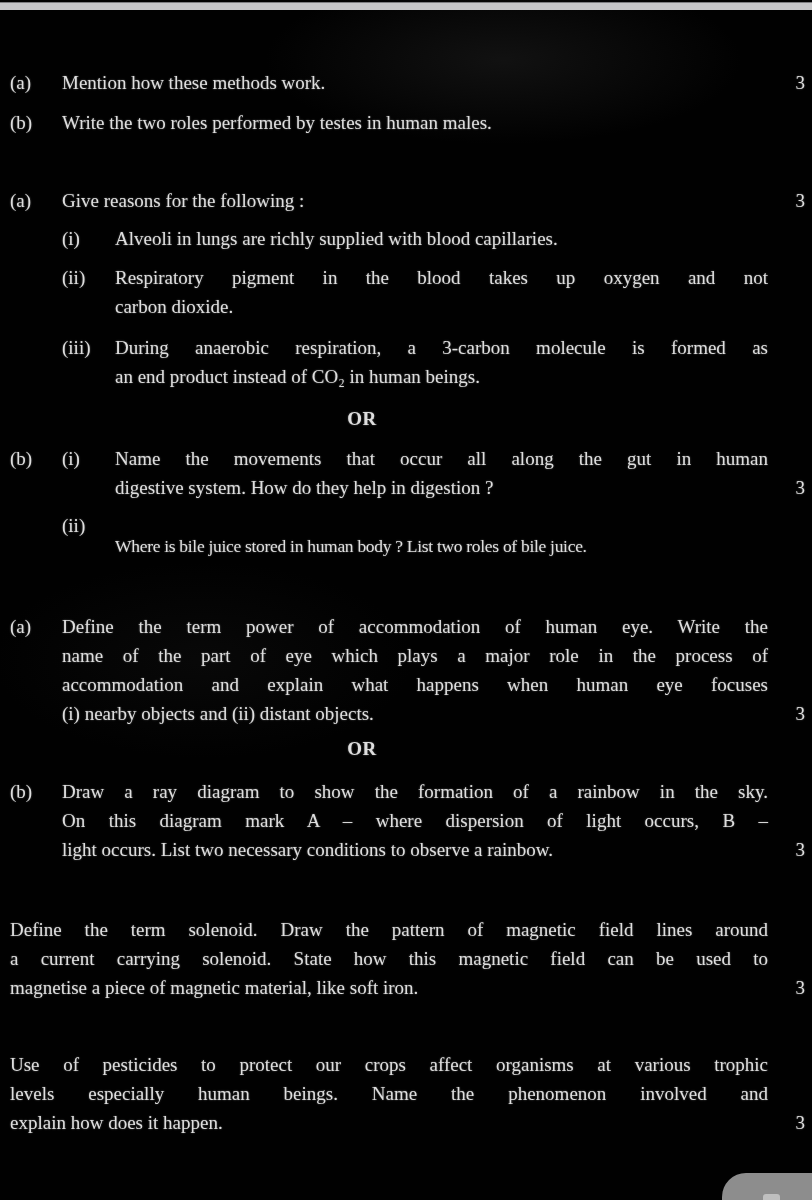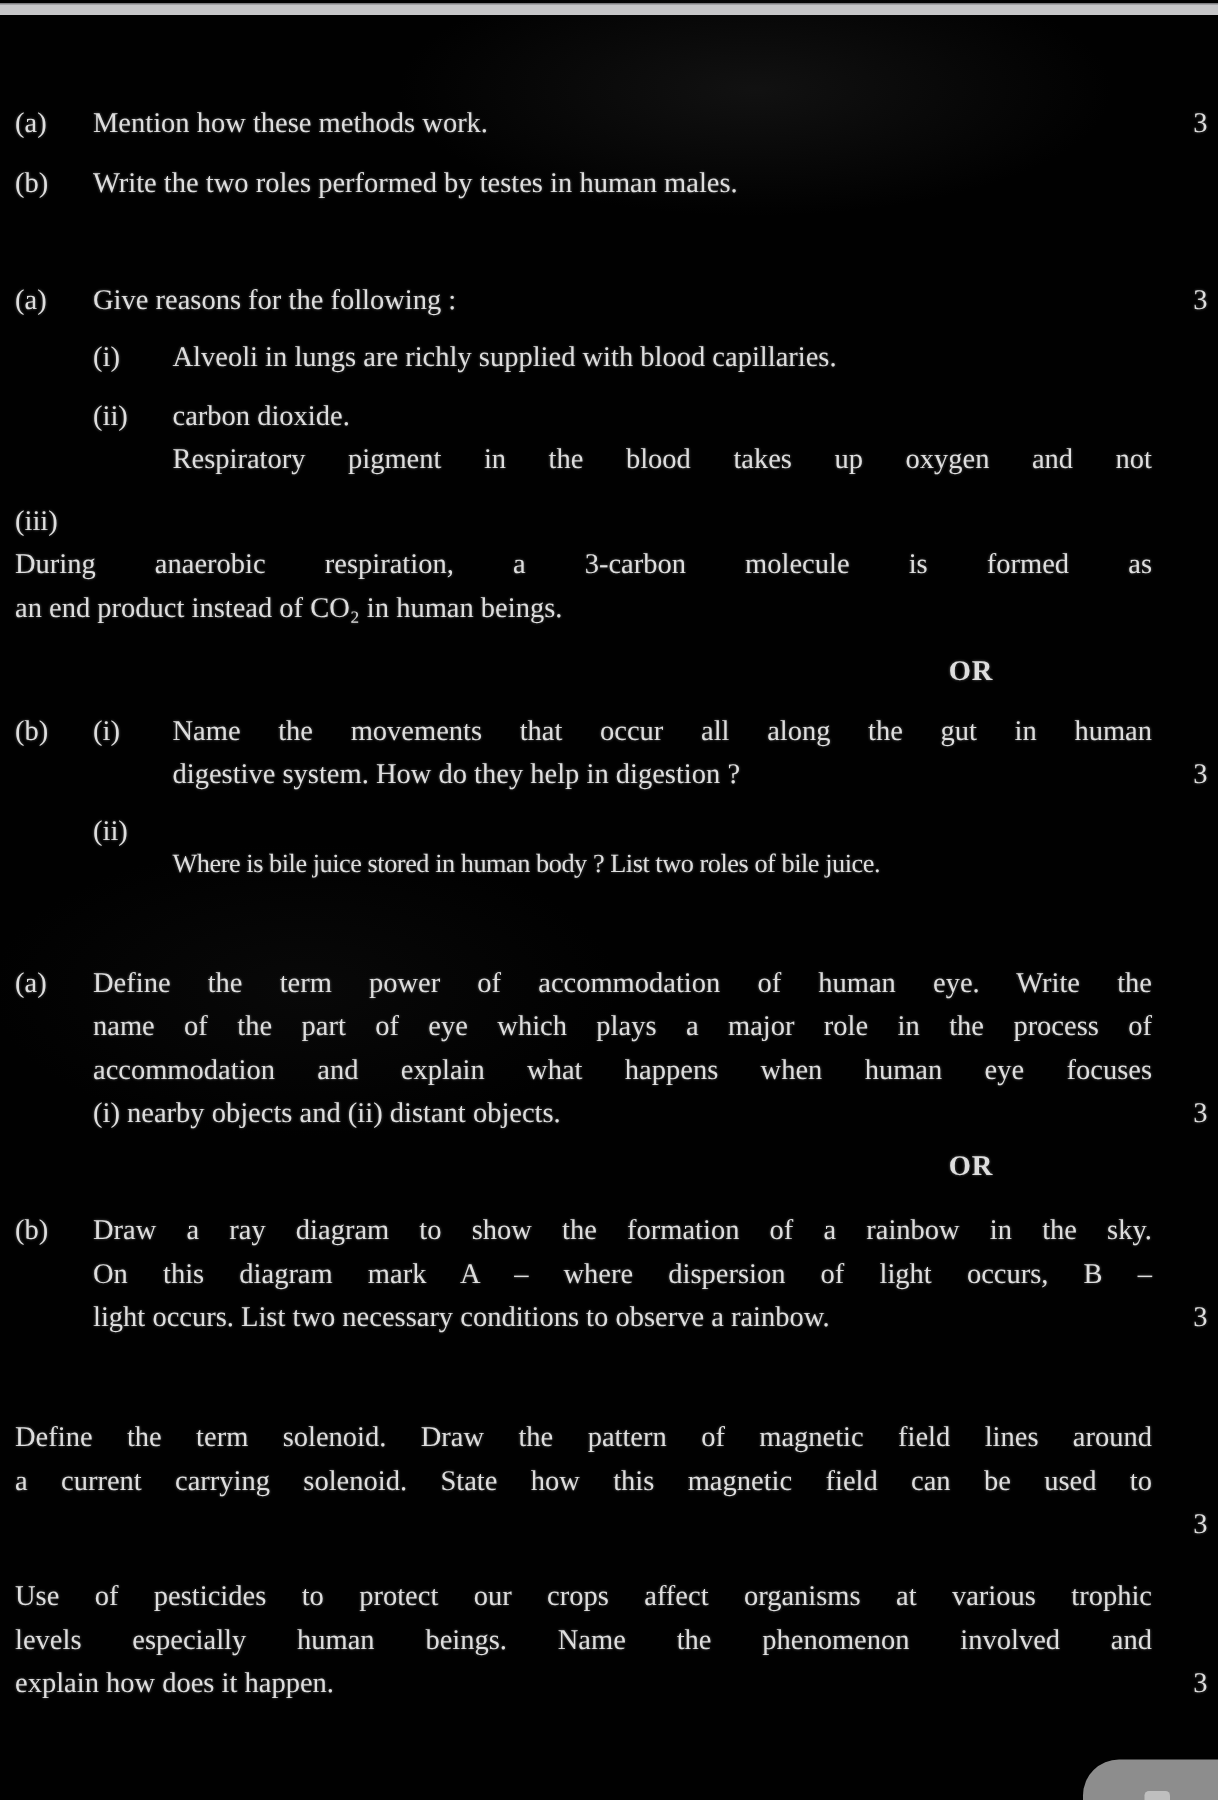--- a/index.html
+++ b/index.html
@@ -33,31 +33,31 @@
     position: absolute; top: 0; left: 10px; width: 758px; 
   }
   .part { display: flex; }
   .lbl   { width: 52px; flex: none; }
   .sublbl{ width: 53px; flex: none; }
   .txt   { flex: 1; min-width: 0; }
   .line  { position: relative; }
   .jl    { text-align: justify; text-align-last: justify; }
   .mark  { position: absolute; right: -37px; top: 0; }
   .or-row{
-    width: 600px; margin-left: 52px; text-align: right;
+    width: 600px; margin-left: 52px; text-align: center;
     font-weight: bold; letter-spacing: 0.5px;
   }
   .condensed { font-size: 17.5px; letter-spacing: -0.3px; white-space: nowrap; margin-top: 21px; }
   
   .m-q1a  { margin-top: 68px; }
   .m-q1b  { margin-top: 11px; }
   .m-q2a  { margin-top: 49px; }
   .m-q2ai { margin-top: 9px;  }
   .m-q2aii{ margin-top: 10px; }
-  .m-q2aiii{ margin-top: 12px; flex-direction: column; }
+  .m-q2aiii{ margin-top: 12px; }
   .m-q2or { margin-top: 13px; }
   .m-q2bi { margin-top: 11px; }
   .m-q2bii{ margin-top: 9px;  }
   .m-q3a  { margin-top: 51px; }
   .m-q3or { margin-top: 6px;  }
   .m-q3b  { margin-top: 14px; }
   .m-q4   { margin-top: 51px; }
   .m-q5   { margin-top: 48px; align-items: flex-end; }
   .fab {
     position: absolute; left: 722px; top: 1173px;
@@ -113,22 +113,22 @@
       <div class="sublbl">(i)</div>
       <div class="txt">
         <div class="line">Alveoli in lungs are richly supplied with blood capillaries.</div>
       </div>
     </div>
 
     <div class="part m-q2aii">
       <div class="lbl"></div>
       <div class="sublbl">(ii)</div>
       <div class="txt">
+        <div class="line jl">Respiratory pigment in the blood takes up oxygen and not</div>
         <div class="line">carbon dioxide.</div>
-        <div class="line jl">Respiratory pigment in the blood takes up oxygen and not</div>
       </div>
     </div>
 
     <div class="part m-q2aiii">
       <div class="lbl"></div>
       <div class="sublbl">(iii)</div>
       <div class="txt">
         <div class="line jl">During anaerobic respiration, a 3-carbon molecule is formed as</div>
         <div class="line">an end product instead of CO₂ in human beings.</div>
       </div>
@@ -181,20 +181,21 @@
           <span class="mark">3</span>
         </div>
       </div>
     </div>
 
     <div class="part m-q4">
       <div class="txt">
         <div class="line jl">Define the term solenoid. Draw the pattern of magnetic field lines around</div>
         <div class="line jl">a current carrying solenoid. State how this magnetic field can be used to</div>
         <div class="line">
+          <span>magnetise a piece of magnetic material, like soft iron.</span>
           <span class="mark">3</span>
         </div>
       </div>
     </div>
 
     <div class="part m-q5">
       <div class="txt">
         <div class="line jl">Use of pesticides to protect our crops affect organisms at various trophic</div>
         <div class="line jl">levels especially human beings. Name the phenomenon involved and</div>
         <div class="line">

